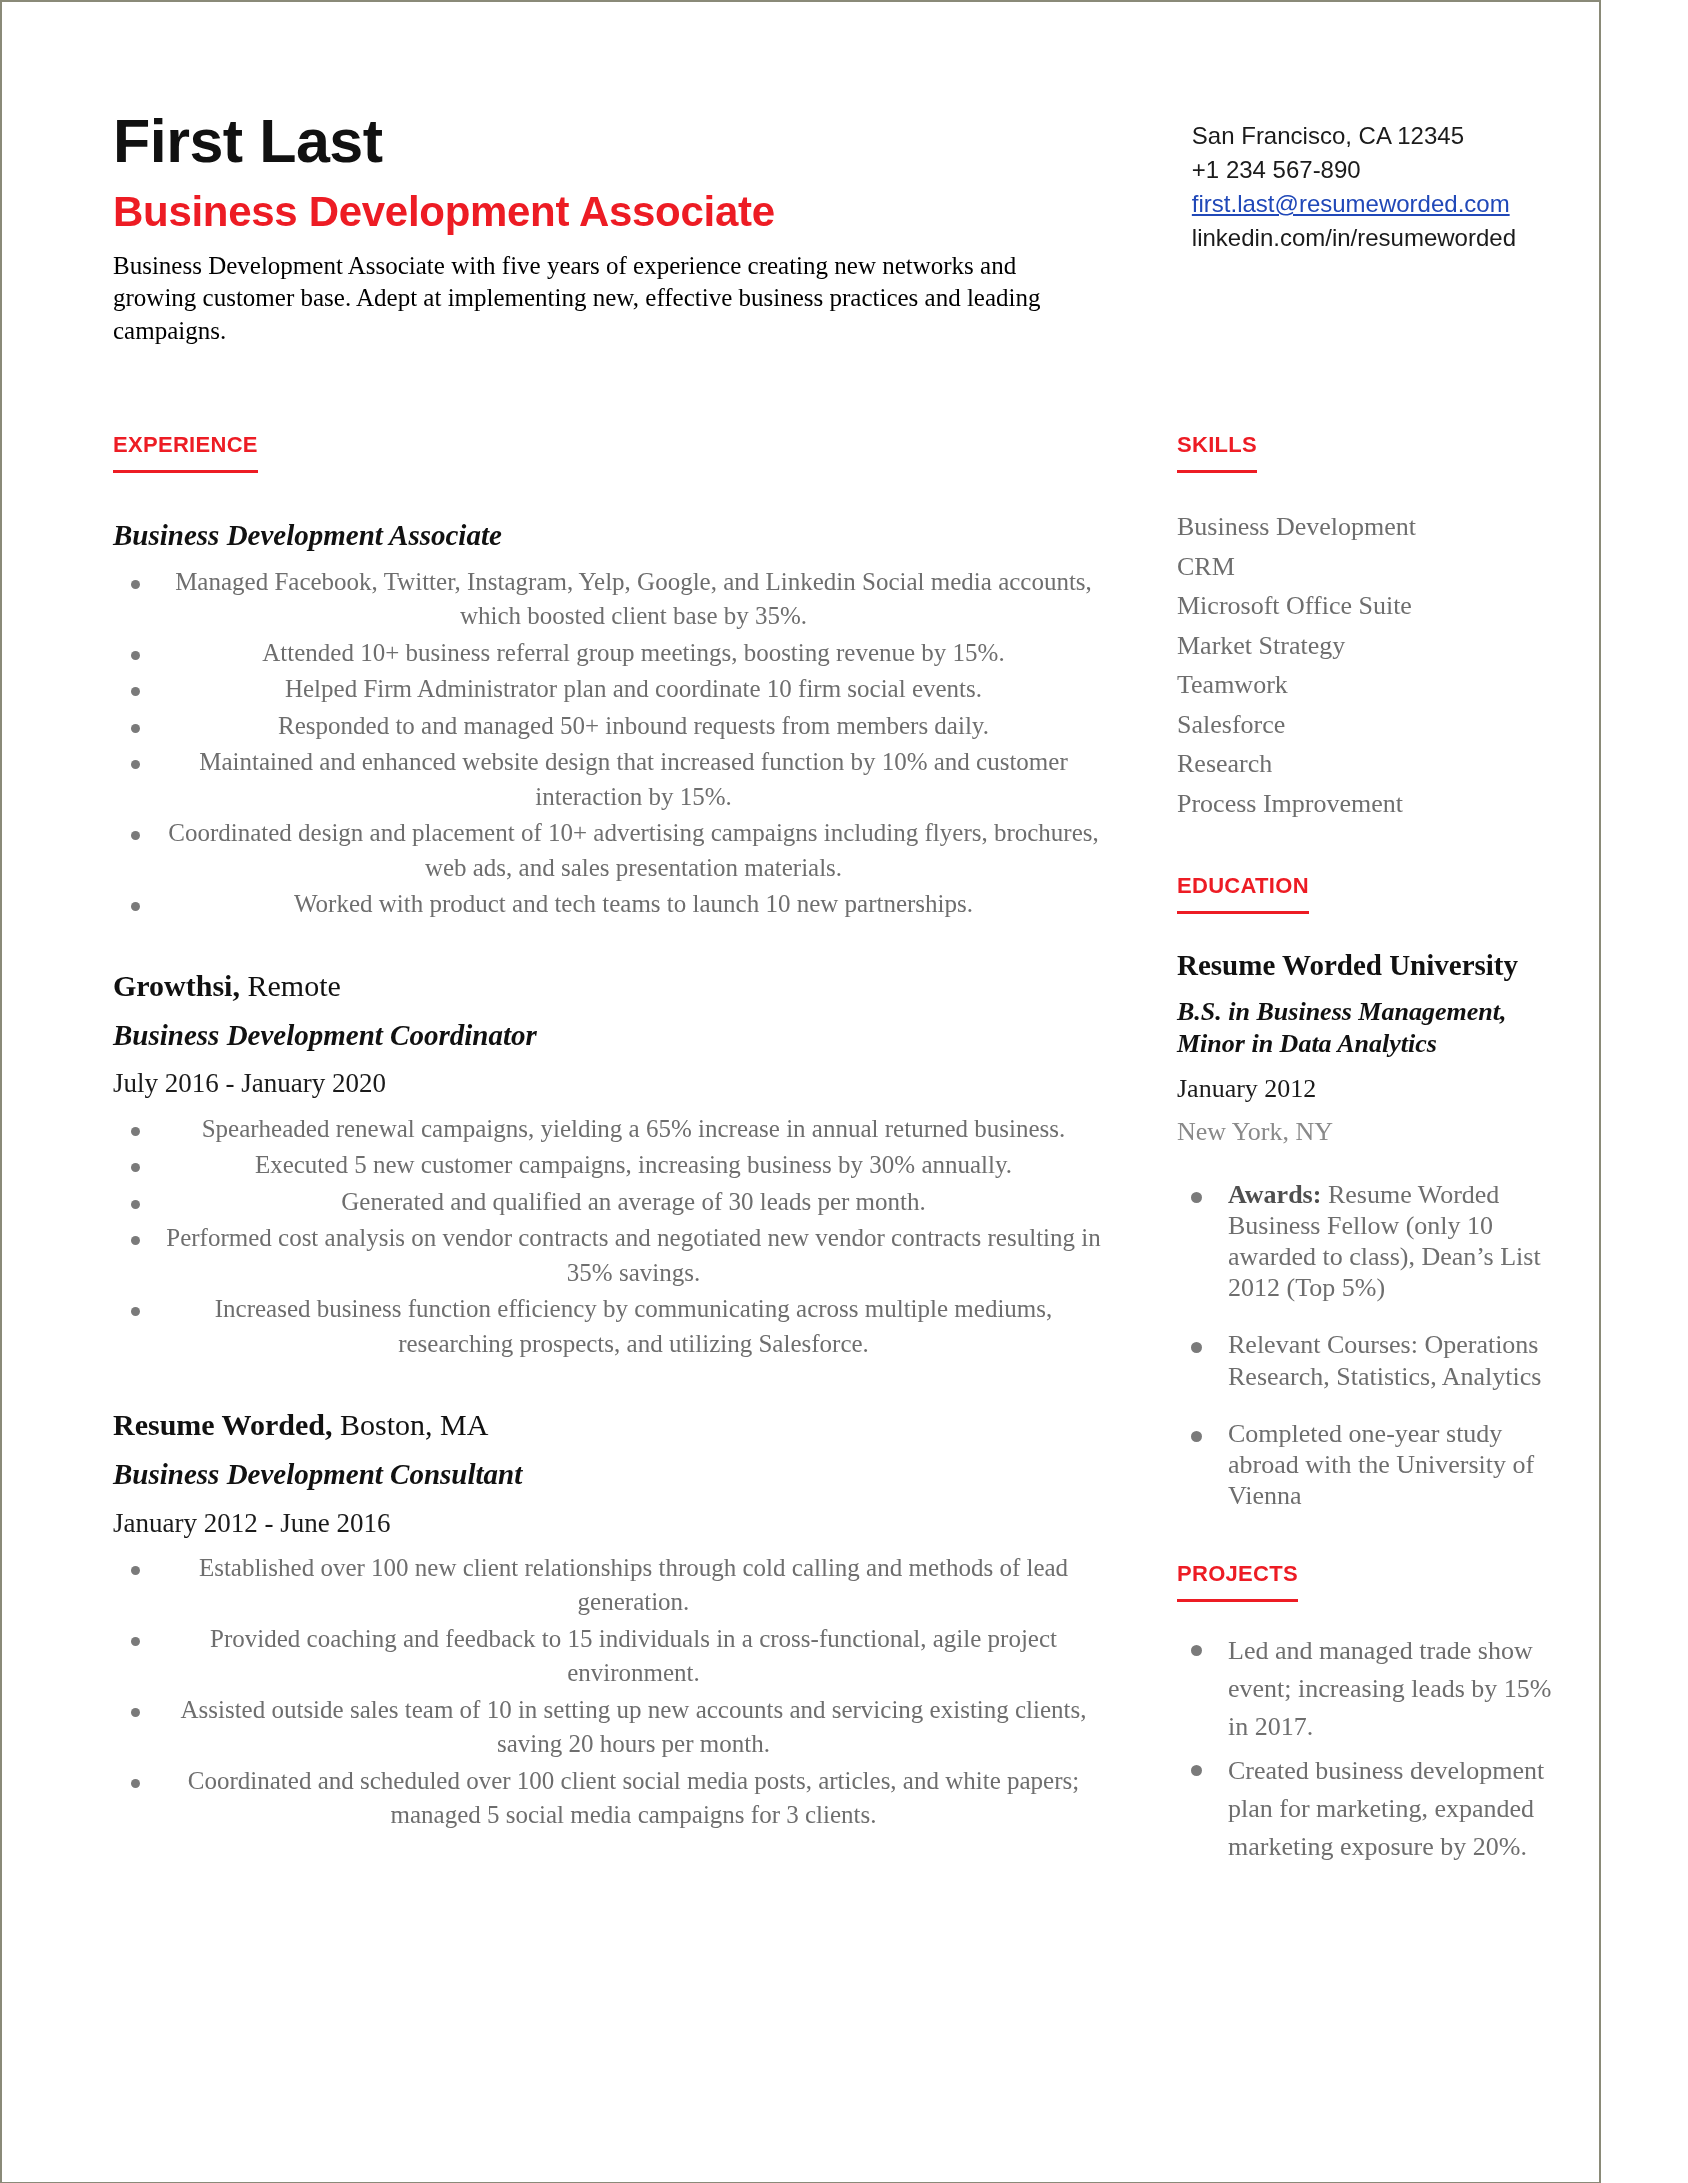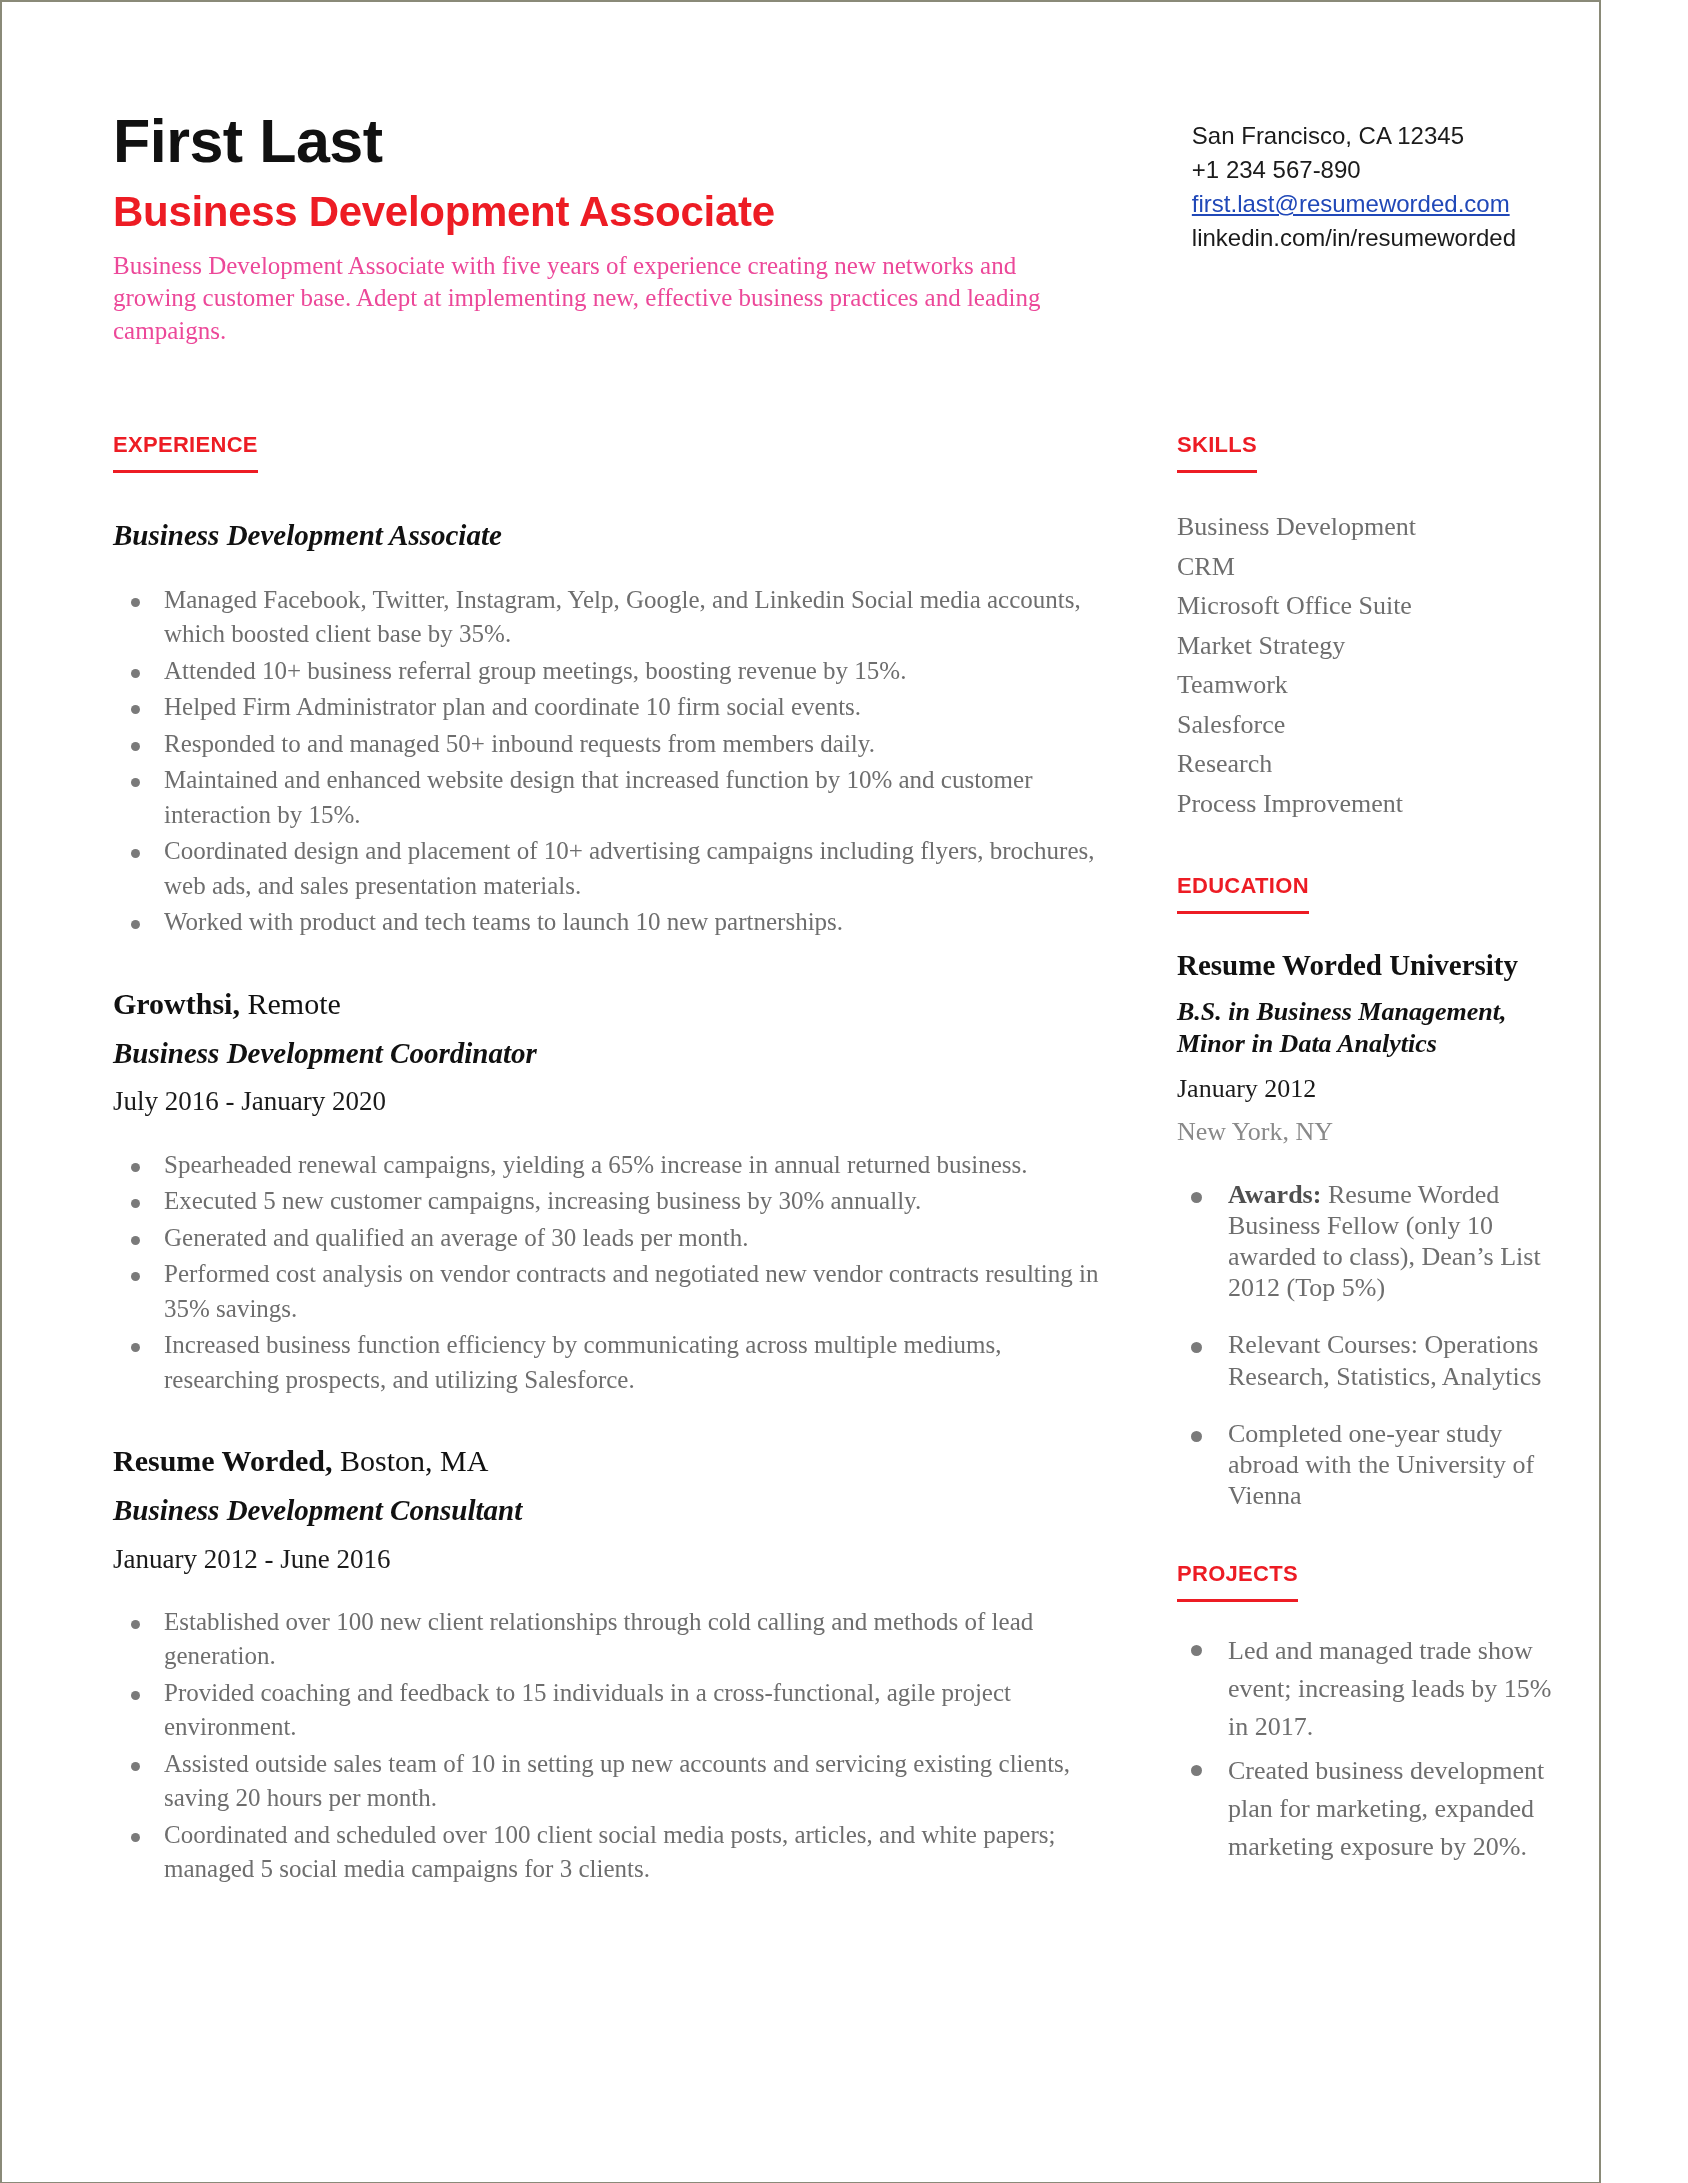--- a/index.html
+++ b/index.html
@@ -51,21 +51,21 @@
     font-size:42px;
     line-height:1.18;
     color:#ED1C24;
     margin-top:14px;
     letter-spacing:-0.3px;
   }
   .summary {
     font-family:"Liberation Serif", serif;
     font-size:25px;
     line-height:1.31;
-    color:#ec4899;
+    color:#000000;
     margin-top:13px;
     max-width:936px;
   }
 
   .header-right {
     font-family:"Liberation Sans", sans-serif;
     font-size:24px;
     line-height:1.42;
     color:#1b1b1b;
     text-align:left;
@@ -126,21 +126,22 @@
   .job-dates {
     font-family:"Liberation Serif", serif;
     font-size:27px;
     line-height:1.3;
     color:#1b1b1b;
     margin-top:12px;
   }
 
   ul.bullets {
     list-style:none;
-    margin-top:28px;
+    margin-top:10px;
+    text-align:center;
   }
   ul.bullets li {
     position:relative;
     padding-left:51px;
     font-family:"Liberation Serif", serif;
     font-size:25px;
     line-height:1.38;
     color:#6e6e6e;
     margin-bottom:2px;
   }

